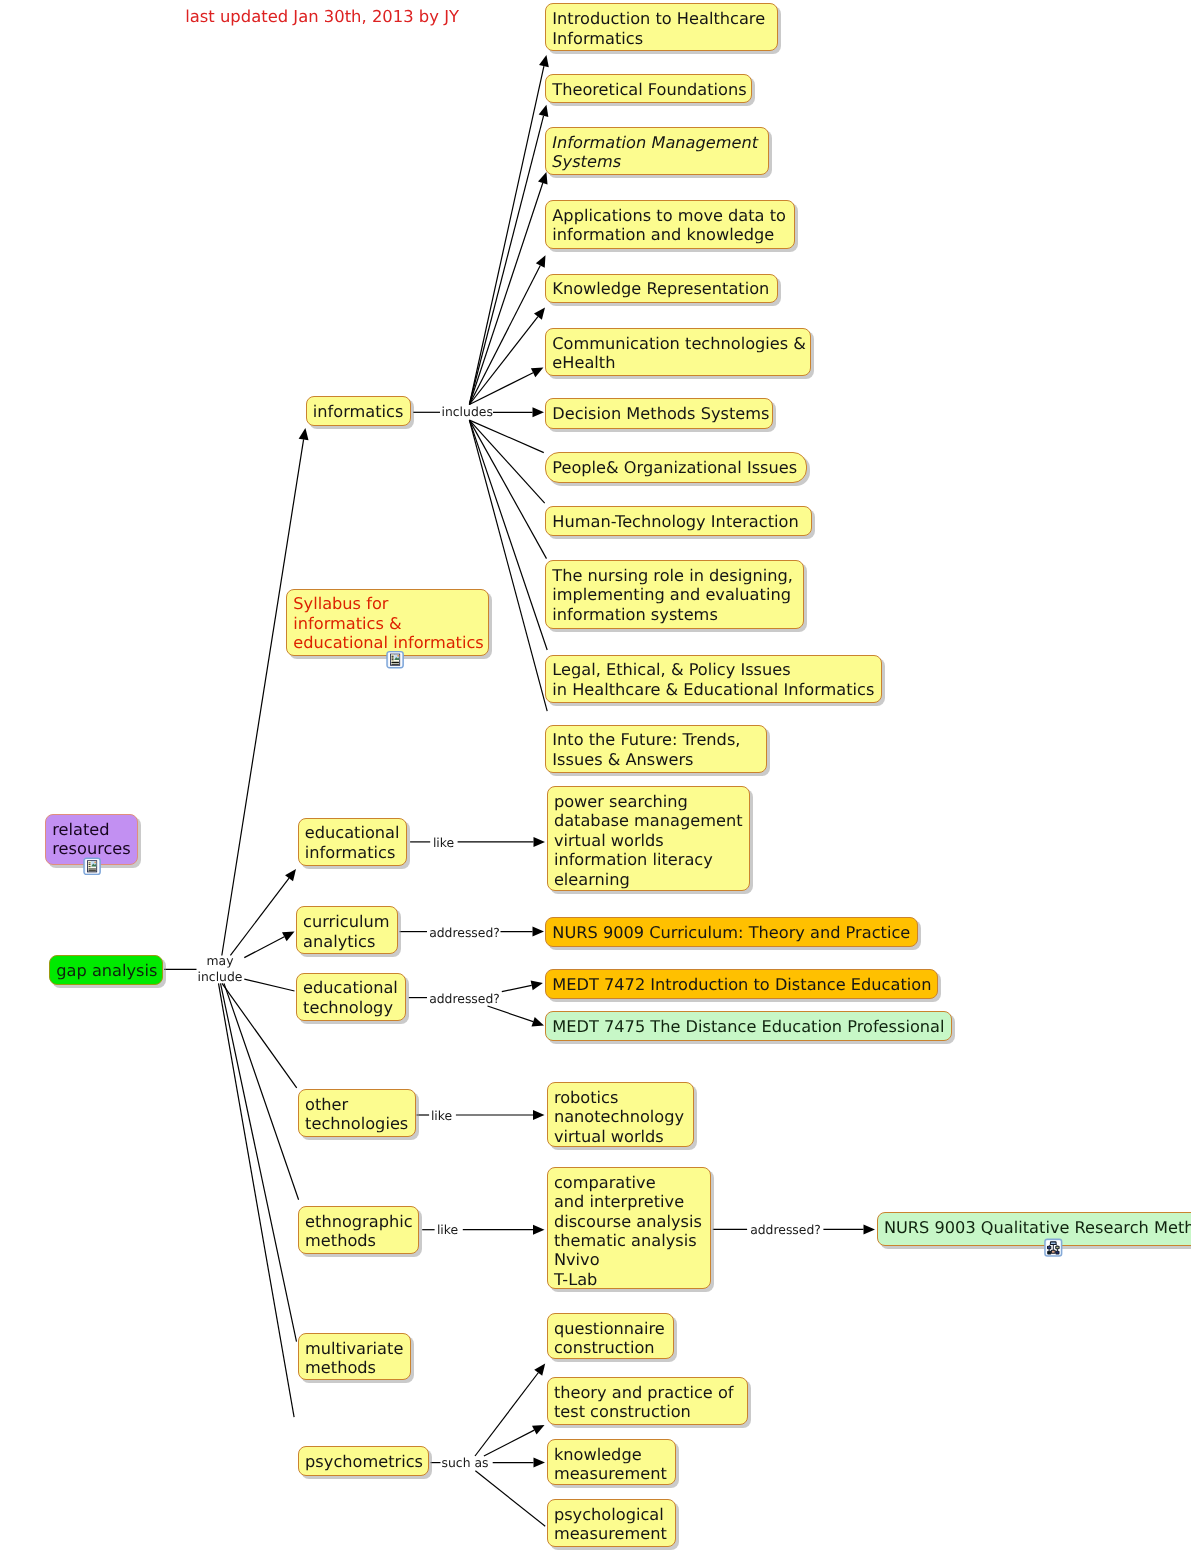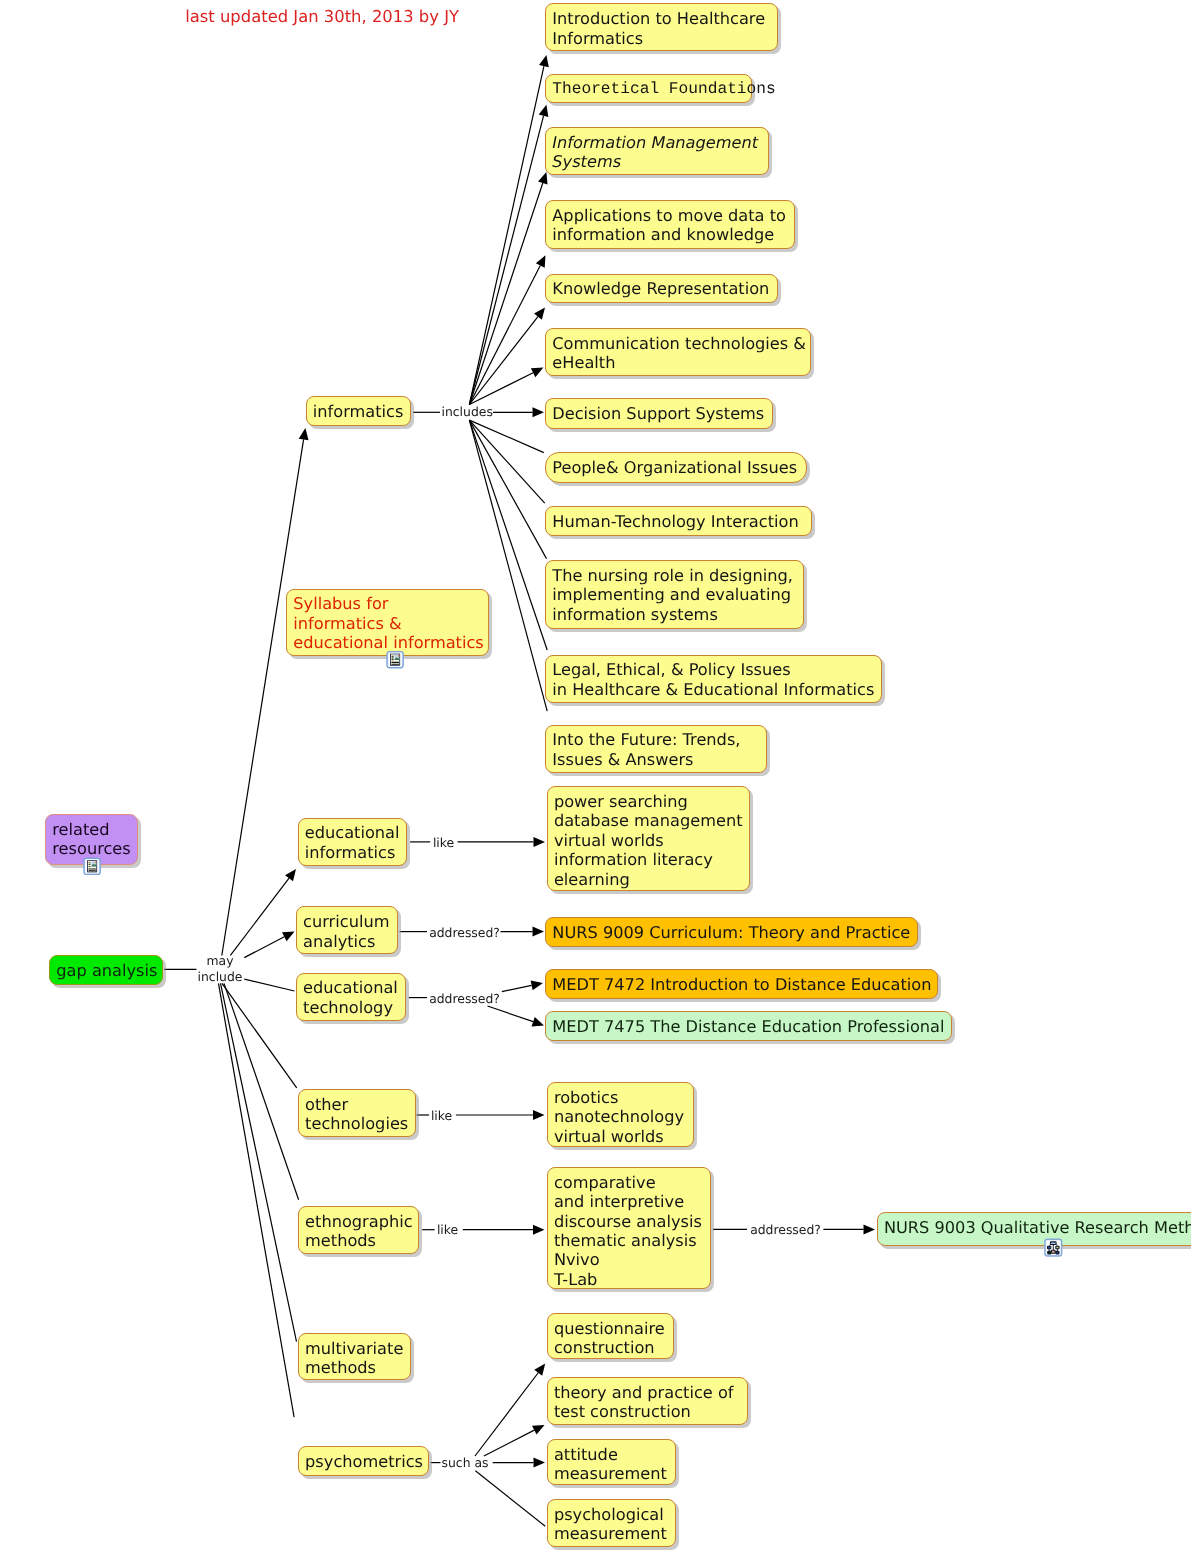--- a/index.html
+++ b/index.html
@@ -143,40 +143,40 @@
       <rect x="3.6" y="12.5" width="3.0" height="2.6" rx="0.5" fill="#0d1d12" stroke="#101828" stroke-width="1.0"></rect>
       <rect x="7.1" y="11.5" width="3.7" height="3.0" rx="0.5" fill="#d8a183" stroke="#101828" stroke-width="1.0"></rect>
       <rect x="11.5" y="12.5" width="3.0" height="2.6" rx="0.5" fill="#1d2b72" stroke="#101828" stroke-width="1.0"></rect>
     </symbol>
    </defs>
   </svg>
 <div class="node yel" style="left: 501px; top: 3.3px; width: 233px; height: 47.5px;">
       <span class="t">Introduction to Healthcare
 Informatics</span>
     </div>
-    <div class="node yel" style="left: 501px; top: 74.1px; width: 207px; height: 29.3px; font-family: Liberation Mono, monospace;">
+    <div class="node yel" style="left: 501px; top: 74.1px; width: 207px; height: 29.3px;">
       <span class="t">Theoretical Foundations</span>
     </div>
     <div class="node yel" style="left: 501px; top: 127px; width: 224px; height: 48px; font-style: italic;">
       <span class="t">Information Management
 Systems</span>
     </div>
     <div class="node yel" style="left: 501px; top: 200px; width: 250px; height: 49px;">
       <span class="t">Applications to move data to
 information and knowledge</span>
     </div>
     <div class="node yel" style="left: 501px; top: 273.5px; width: 233px; height: 29.5px;">
       <span class="t">Knowledge Representation</span>
     </div>
     <div class="node yel" style="left: 501px; top: 328px; width: 266px; height: 47.5px;">
       <span class="t">Communication technologies &amp;
 eHealth</span>
     </div>
     <div class="node yel" style="left: 501px; top: 398px; width: 228px; height: 30.5px;">
-      <span class="t">Decision Support Systems</span>
+      <span class="t">Decision Methods Systems</span>
     </div>
     <div class="node yel" style="left: 501px; top: 452.1px; width: 262px; height: 30.5px; border-radius: 14px;">
       <span class="t">People&amp; Organizational Issues</span>
     </div>
     <div class="node yel" style="left: 501px; top: 506.2px; width: 267px; height: 30px;">
       <span class="t">Human-Technology Interaction</span>
     </div>
     <div class="node yel" style="left: 501px; top: 654.5px; width: 337px; height: 48.5px;">
       <span class="t">Legal, Ethical, &amp; Policy Issues
 in Healthcare &amp; Educational Informatics</span>
@@ -266,21 +266,21 @@
     </div>
     <div class="node yel" style="left: 502.6px; top: 1313px; width: 127px; height: 46px;">
       <span class="t">questionnaire
 construction</span>
     </div>
     <div class="node yel" style="left: 502.6px; top: 1377.2px; width: 201px; height: 47.5px;">
       <span class="t">theory and practice of
 test construction</span>
     </div>
     <div class="node yel" style="left: 502.6px; top: 1438.8px; width: 129px; height: 46.7px;">
-      <span class="t">attitude
+      <span class="t">knowledge
 measurement</span>
     </div>
     <div class="node yel" style="left: 502.6px; top: 1499px; width: 129px; height: 48px;">
       <span class="t">psychological
 measurement</span>
     </div>
     <div class="lnklbl" style="left: 153px; top: 953px; width: 46px; height: 30px;">may
 include</div>
     <div class="lnklbl" style="left: 397.5px; top: 404px; width: 50px; height: 16px;">includes</div>
     <div class="lnklbl" style="left: 386px; top: 835px; width: 27px; height: 16px;">like</div>

